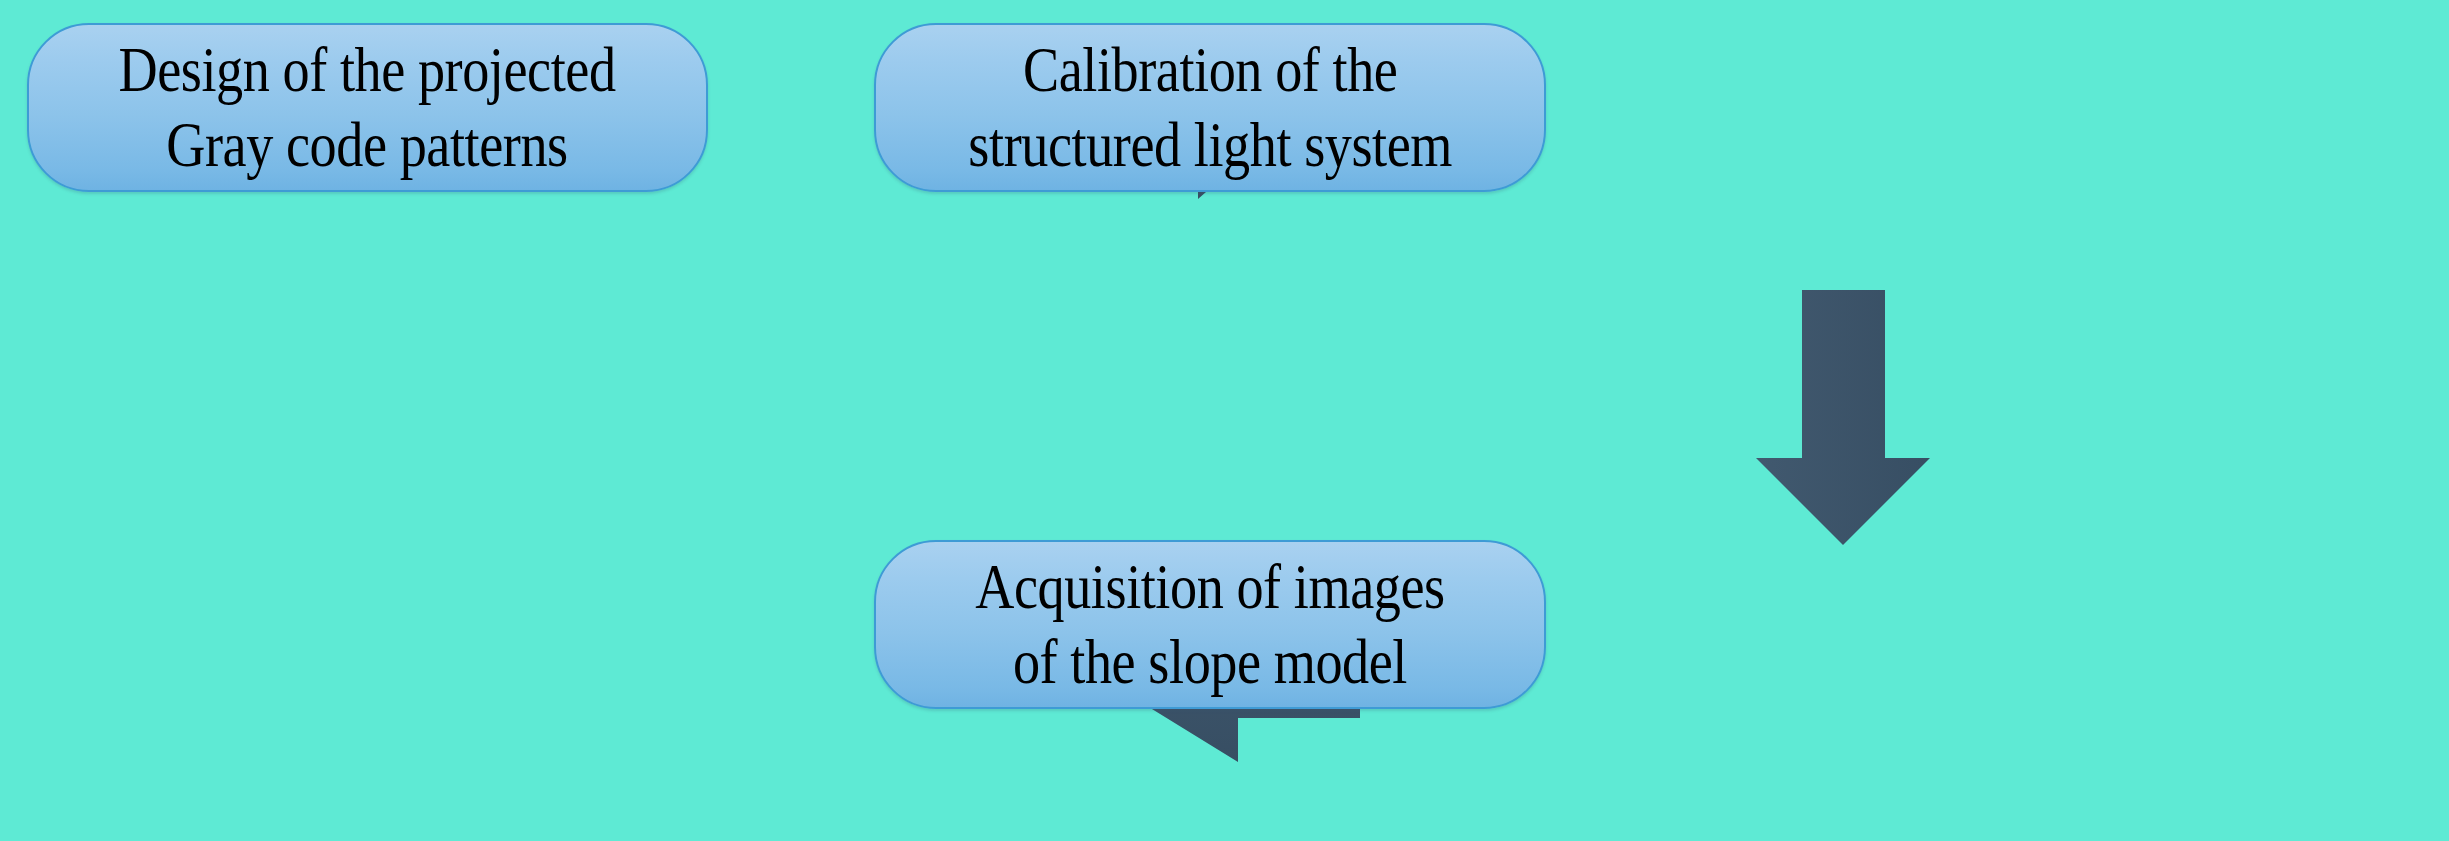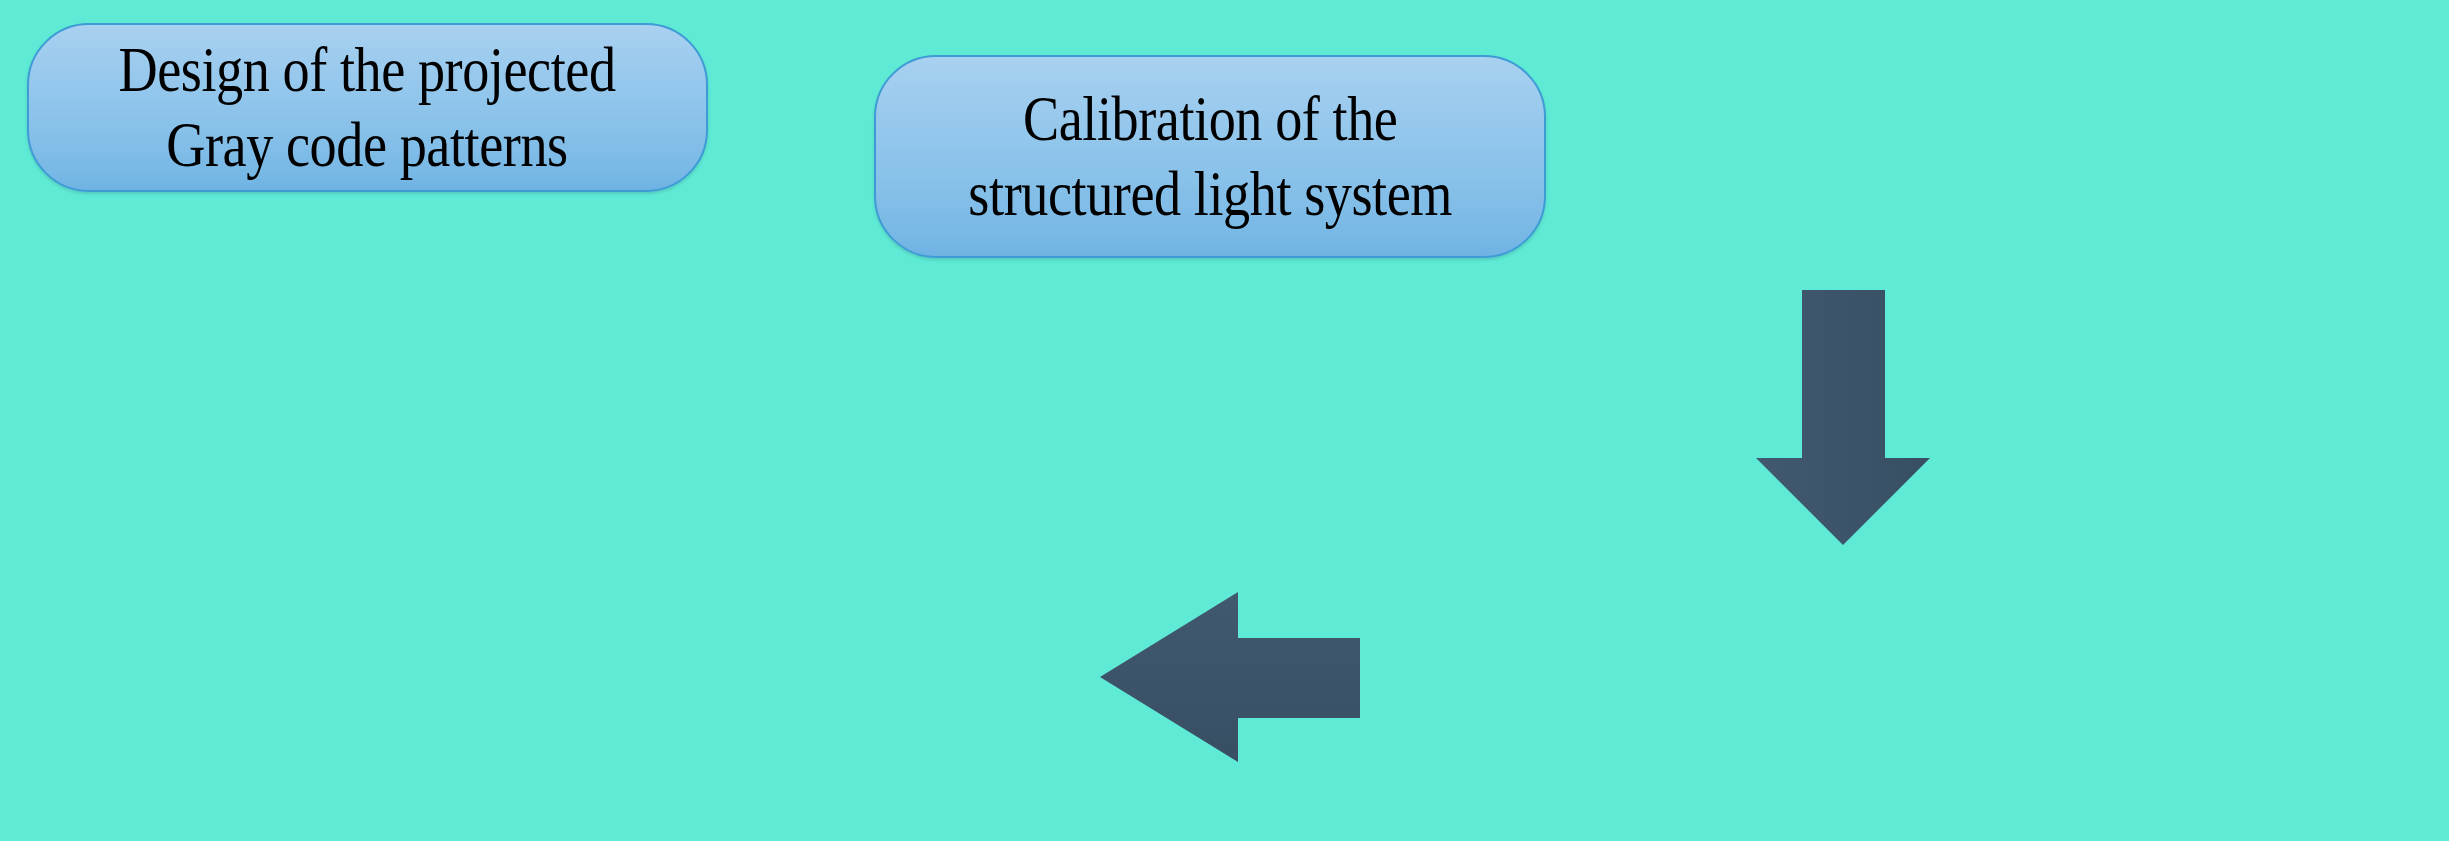--- a/index.html
+++ b/index.html
@@ -44,21 +44,21 @@
     font-size: 63px;
     line-height: 1.18;
     letter-spacing: -0.5px;
     padding: 0 26px;
     white-space: pre-line;
     transform: scaleX(0.86);
     transform-origin: center center;
   }
 
   #node-design    { left: 27px;  top: 23px;  width: 681px; height: 169px; }
-  #node-calib     { left: 874px; top: 23px;  width: 672px; height: 203px; margin-top: 32px; }
+  #node-calib     { left: 874px; top: 23px;  width: 672px; height: 169px; }
   #node-recon     { left: 27px;  top: 540px; width: 681px; height: 169px; }
   #node-acquire   { left: 874px; top: 540px; width: 672px; height: 169px; }
 
   
   .arrow {
     position: absolute;
     z-index: 2;
   }
   .arrow svg { display: block; overflow: visible; }
 
@@ -75,20 +75,24 @@
     <span class="node-label">Design of the projected
 Gray code patterns</span>
   </div>
 
   <div class="node" id="node-calib">
     <span class="node-label">Calibration of the
 structured light system</span>
   </div>
 
 
+  <div class="node" id="node-acquire">
+    <span class="node-label">Acquisition of images
+of the slope model</span>
+  </div>
 
   <div class="arrow" id="arrow-design-to-calib">
     <svg width="170" height="125" viewBox="0 0 170 125" xmlns="http://www.w3.org/2000/svg">
       <defs>
         <linearGradient id="gradRight" x1="0" y1="0" x2="0" y2="1">
           <stop offset="0%" stop-color="#41596F"></stop>
           <stop offset="100%" stop-color="#374E63"></stop>
         </linearGradient>
       </defs>
 

